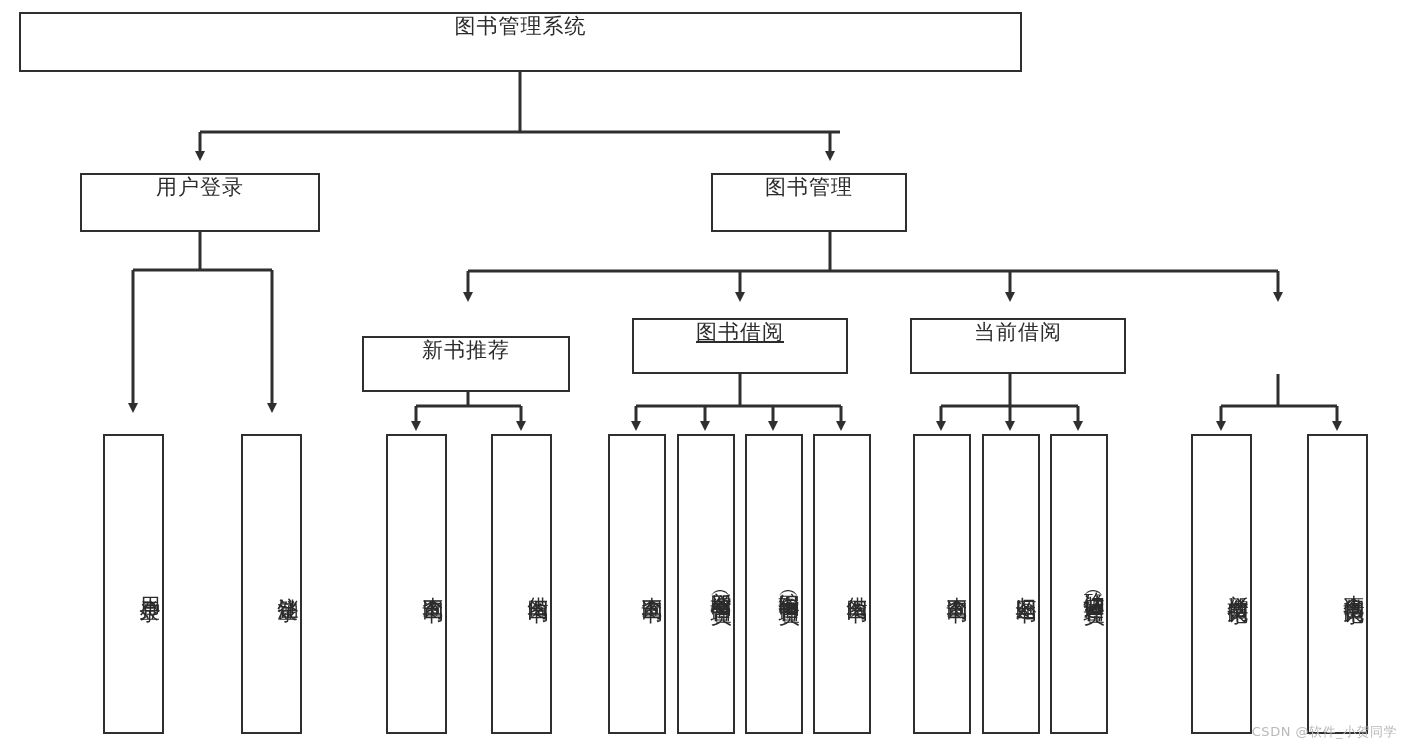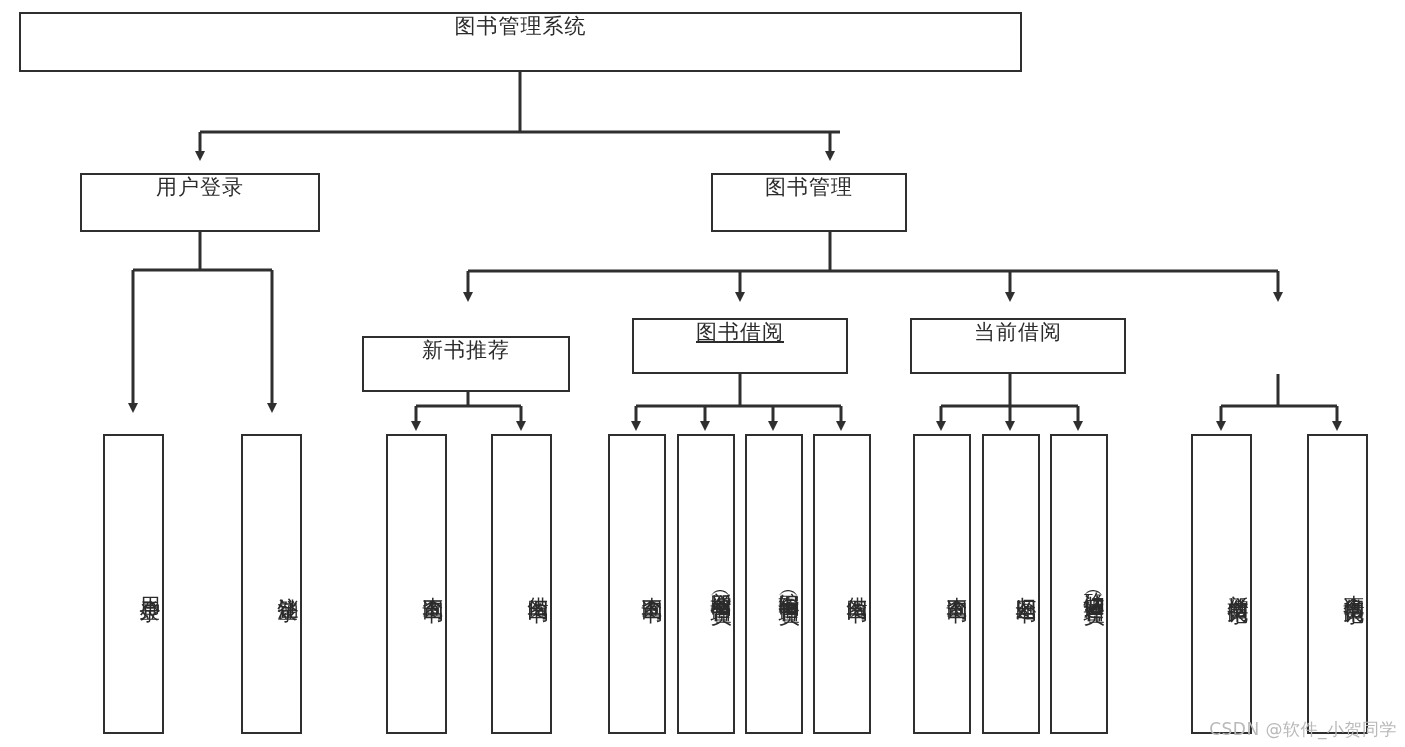--- a/index.html
+++ b/index.html
@@ -51,21 +51,21 @@
     left: 0;
     top: 0;
     width: 1405px;
     height: 747px;
     pointer-events: none;
   }
   .watermark {
     position: absolute;
     right: 8px;
     bottom: 6px;
-    font-size: 17px;
+    font-size: 13px;
     color: #b9b9b9;
     letter-spacing: 0.5px;
     white-space: nowrap;
   }
 </style>
 </head>
 <body>
 
 <div id="canvas">
 

